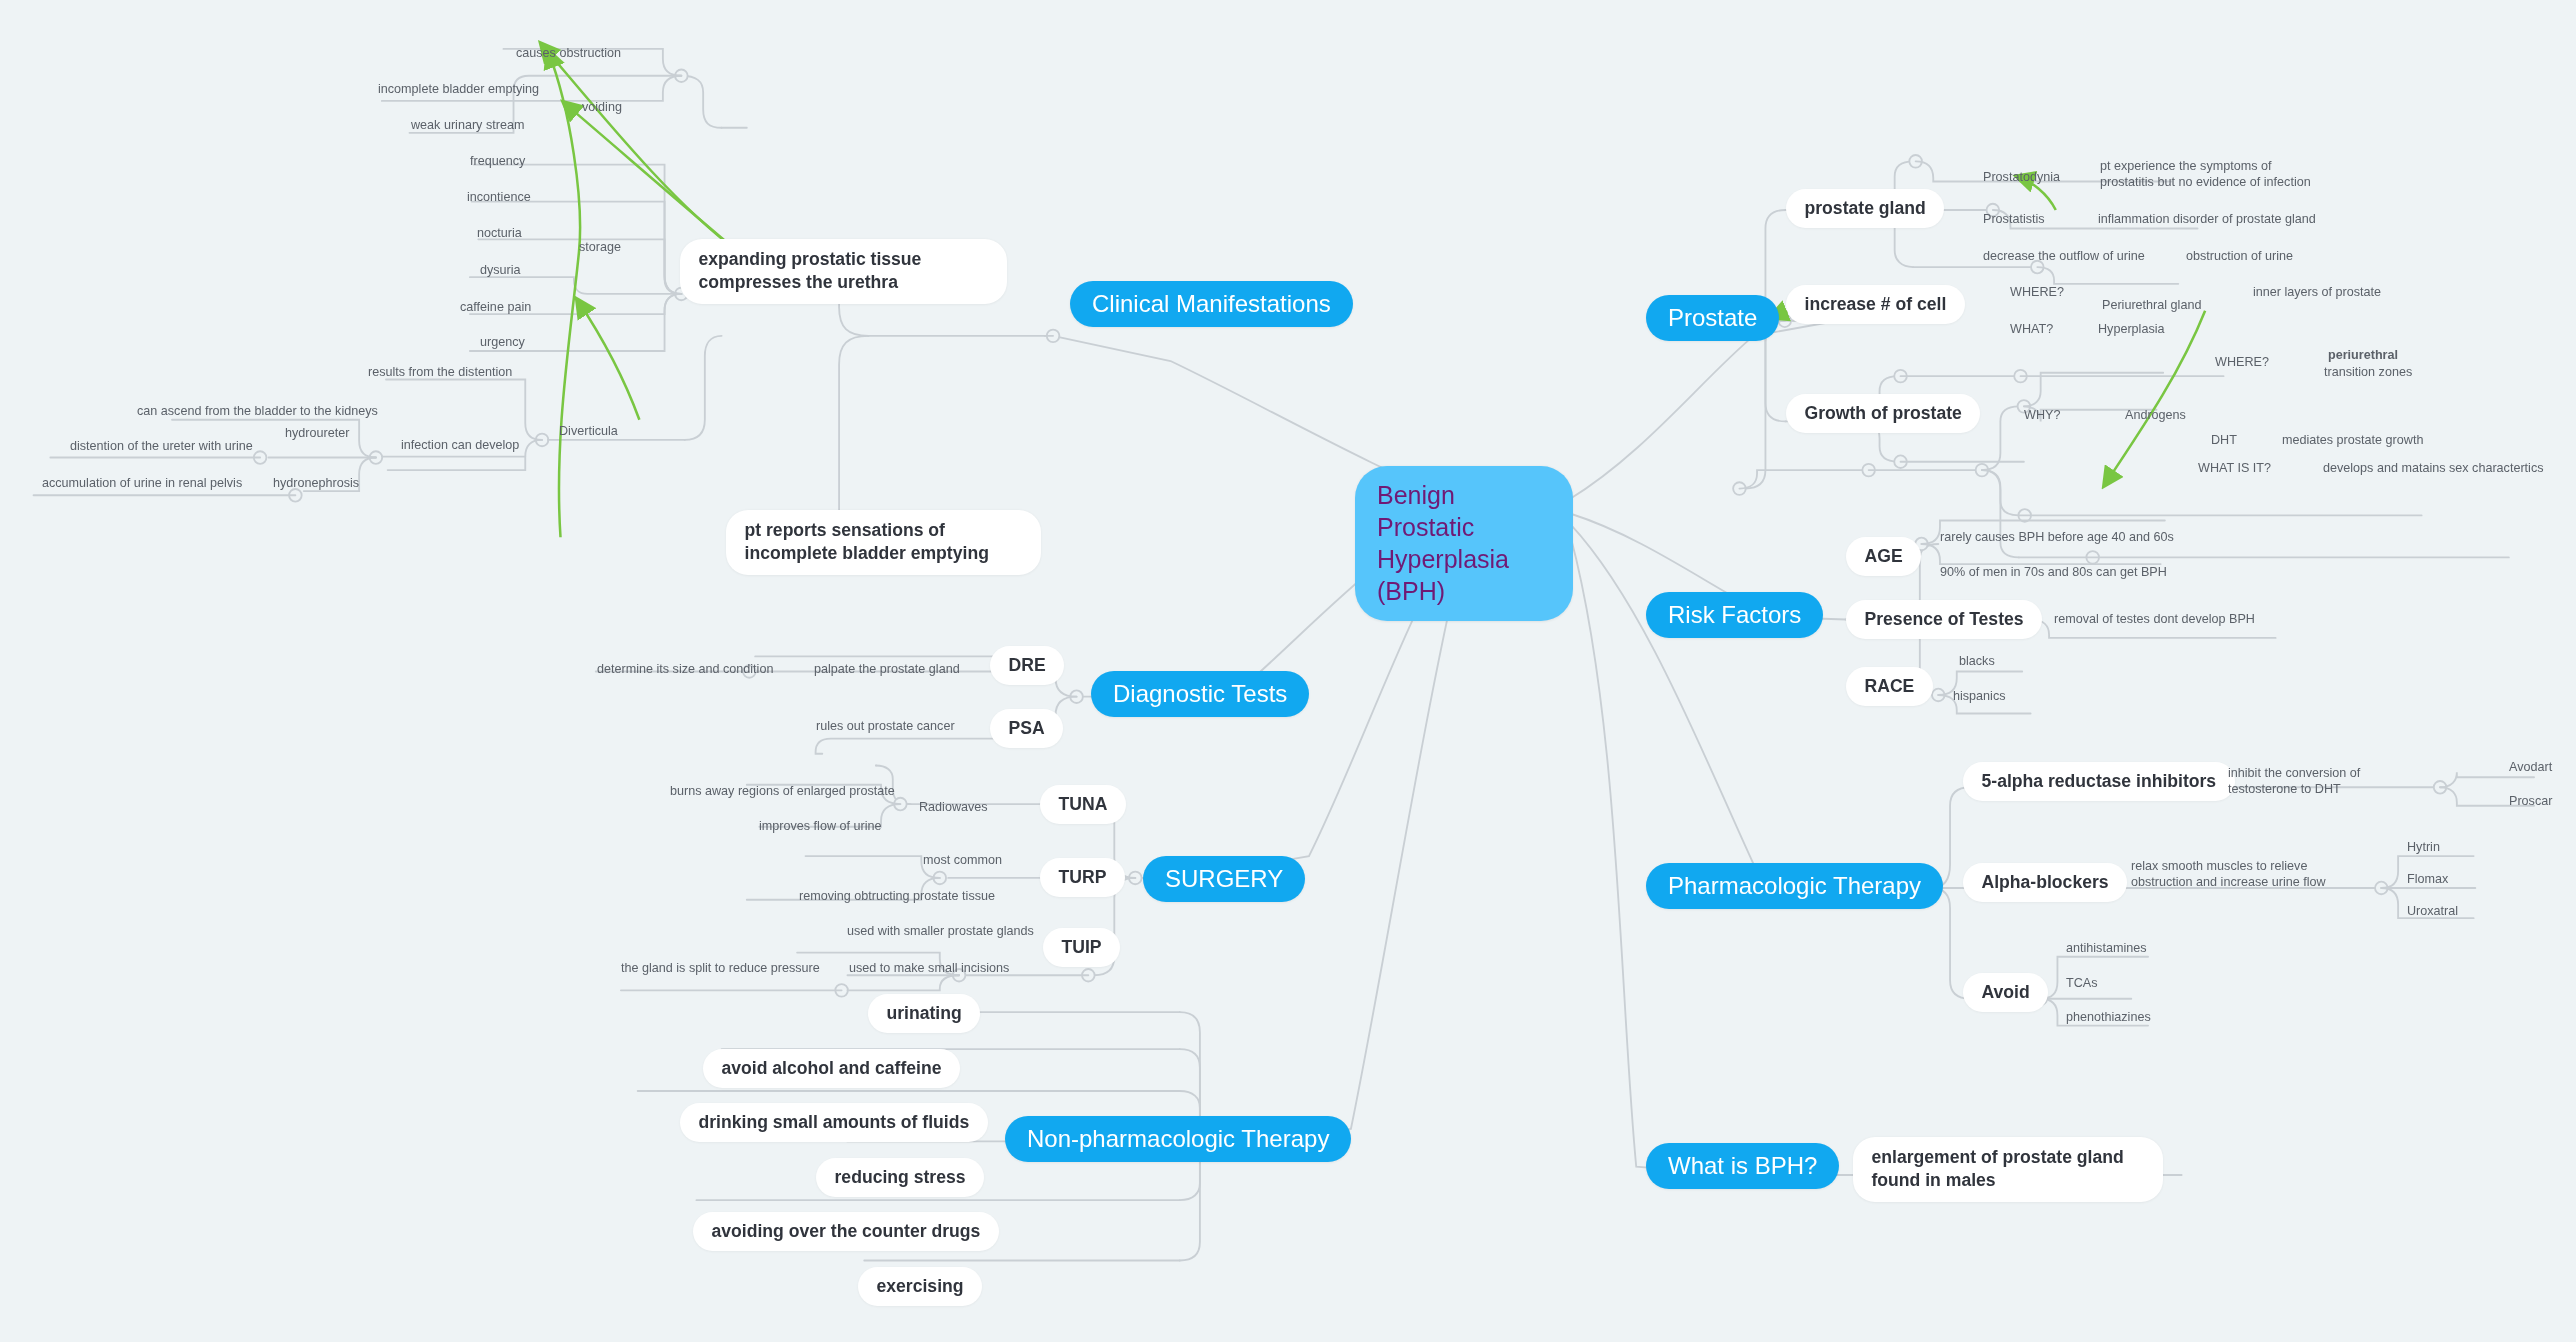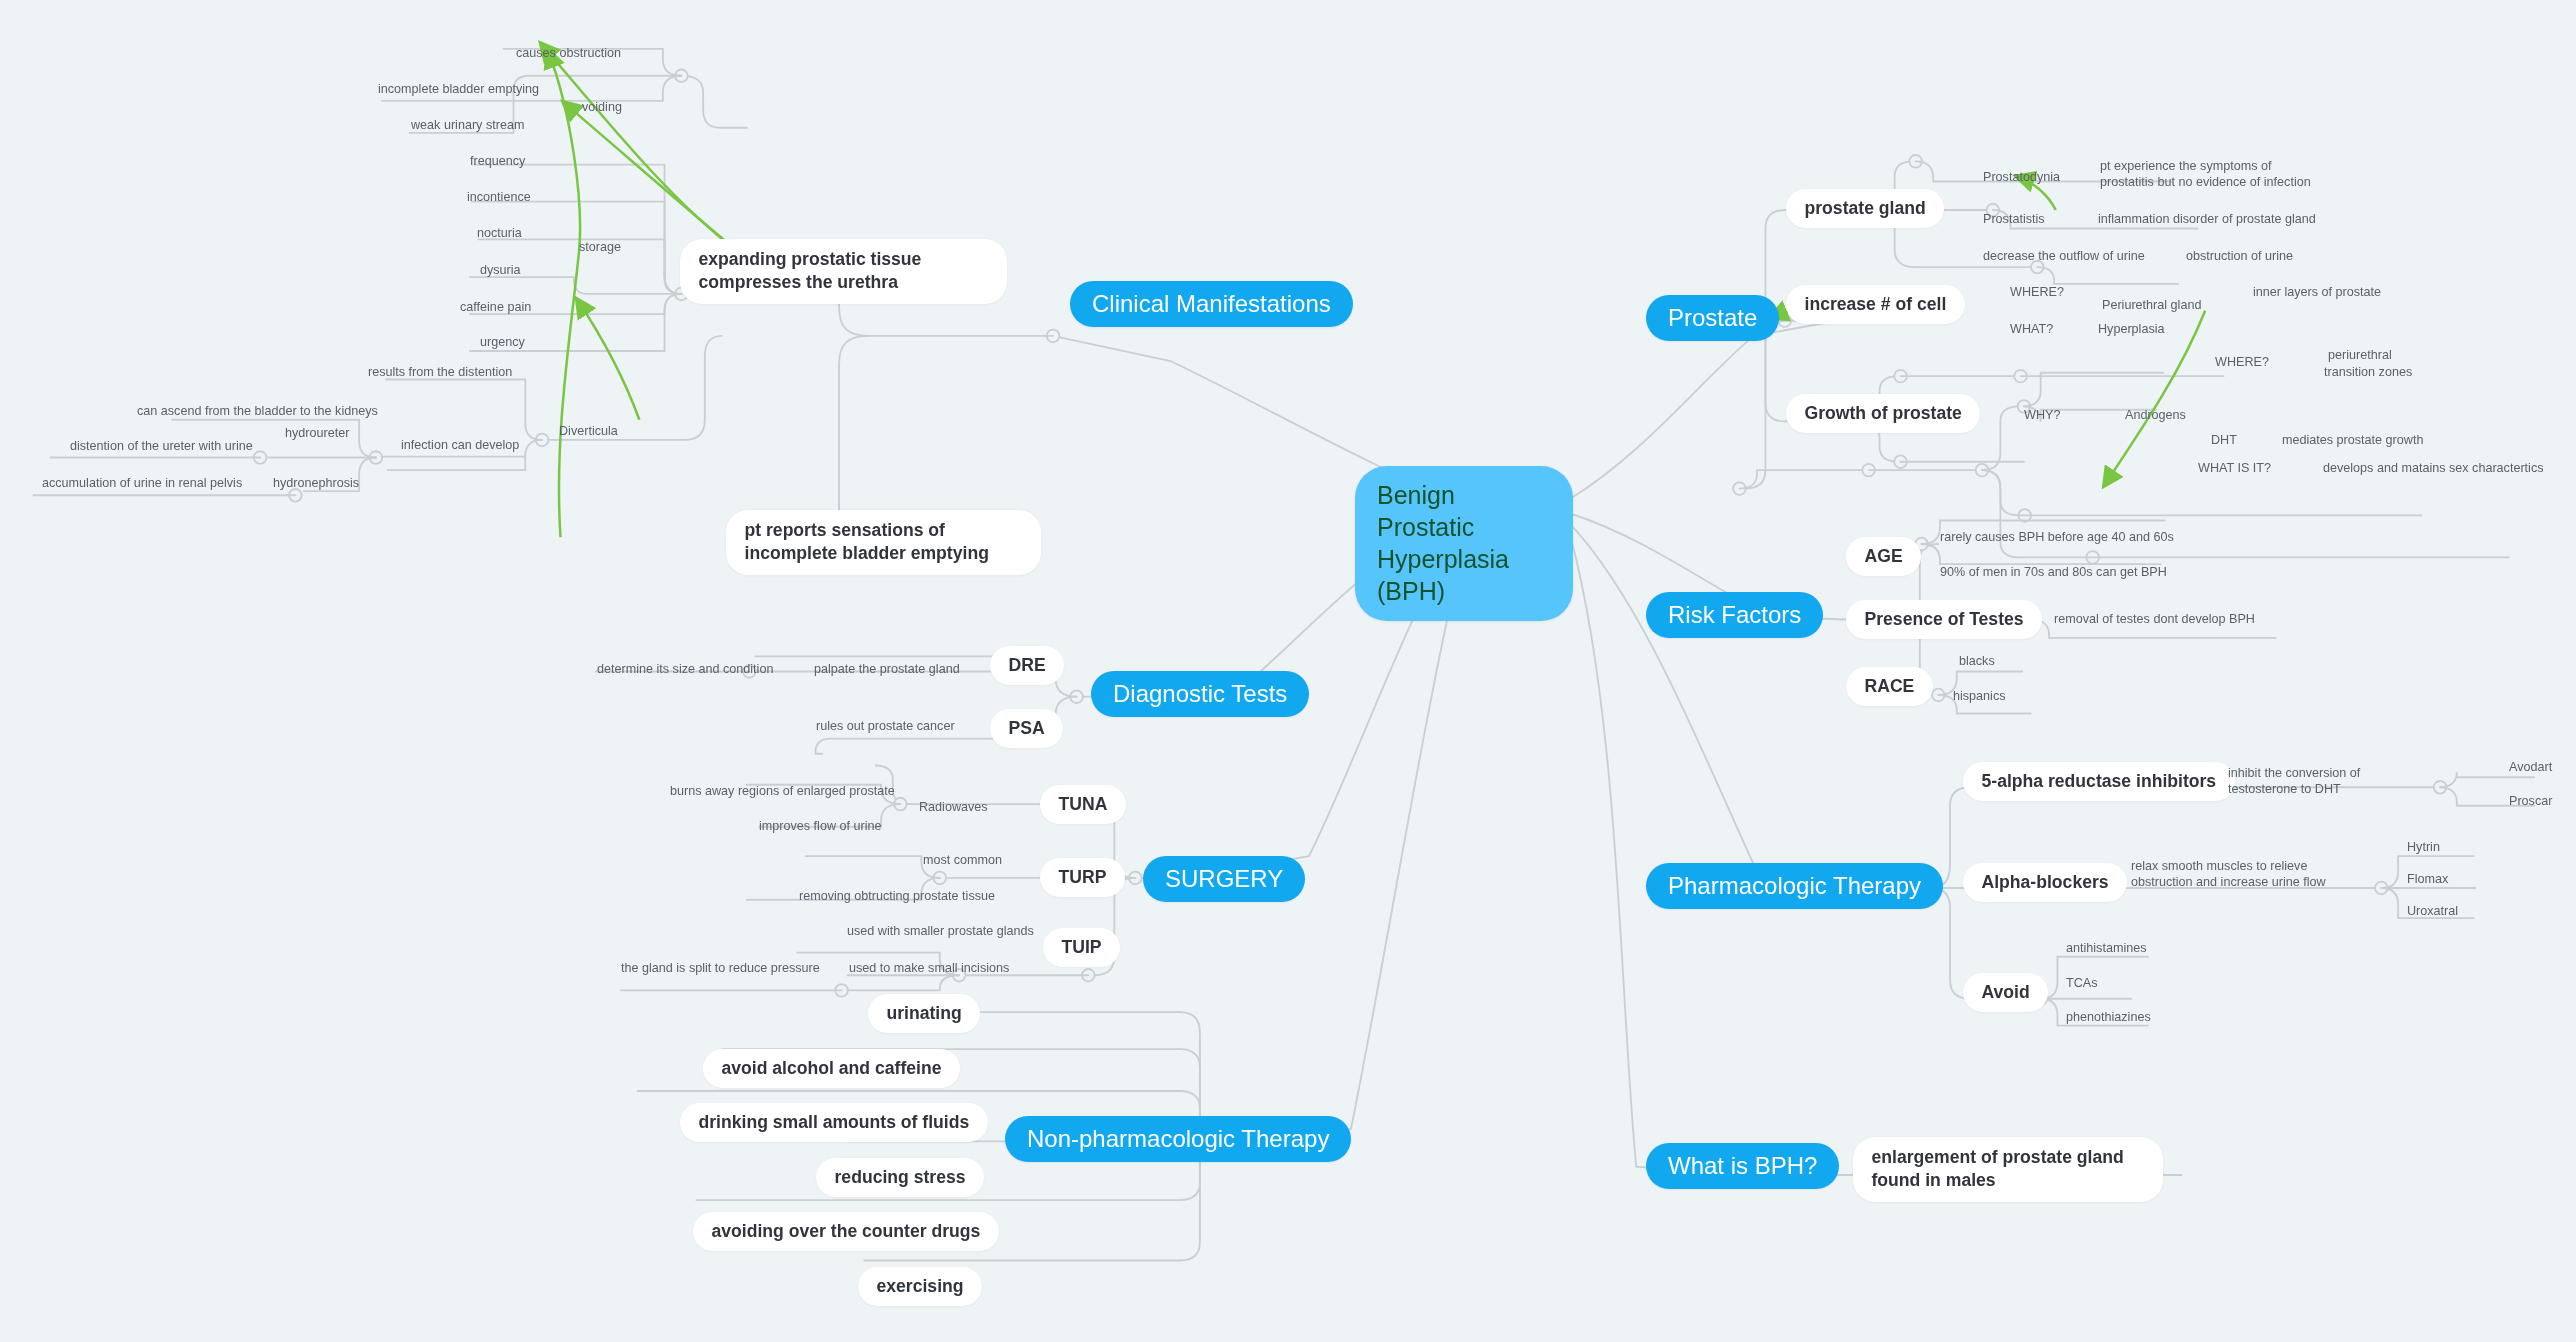--- a/index.html
+++ b/index.html
@@ -16,21 +16,21 @@
 
   .node{
     position:absolute;
     box-sizing:border-box;
     display:flex;align-items:center;
     white-space:nowrap;
   }
   
   .root{
     background:#56c5fb;
-    color:#14532d;
+    color:#701a75;
     border-radius:32px;
     padding:13.4px 22px;
     font-size:25px;
     line-height:1.28;
     white-space:normal;
     box-shadow:0 0.8px 2.5px rgba(0,0,0,.07);
   }
   
   .l1{
     background:#11a8f0;
@@ -505,21 +505,21 @@
 
   <div class="leaf" style="left:2024px;top:407px;">
     <span>WHY?</span>
   </div>
   <div class="leaf" style="left:2125px;top:407px;">
     <span>Androgens</span>
   </div>
   <div class="leaf" style="left:2215px;top:354px;">
     <span>WHERE?</span>
   </div>
-  <div class="leaf" style="left:2328px;top:347px;">
+  <div class="leaf" style="left:2328px;top:347px;font-weight:bold;">
     <span>periurethral</span>
   </div>
   <div class="leaf" style="left:2324px;top:364px;">
     <span>transition zones</span>
   </div>
   <div class="leaf" style="left:2211px;top:432px;">
     <span>DHT</span>
   </div>
   <div class="leaf" style="left:2282px;top:432px;">
     <span>mediates prostate growth</span>

